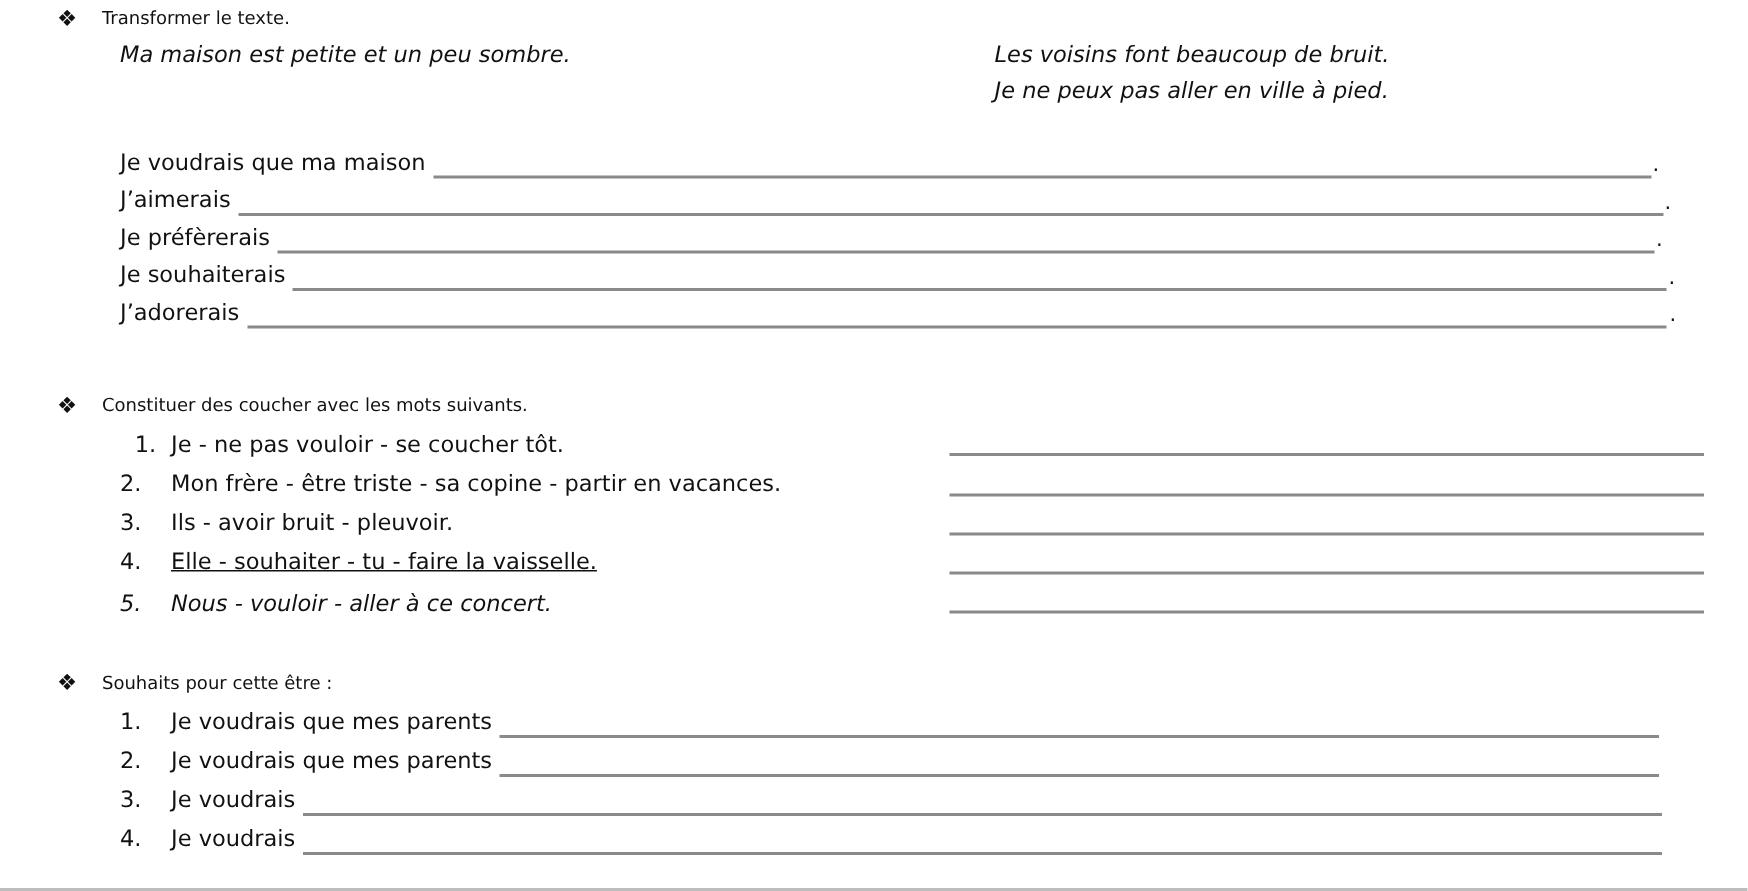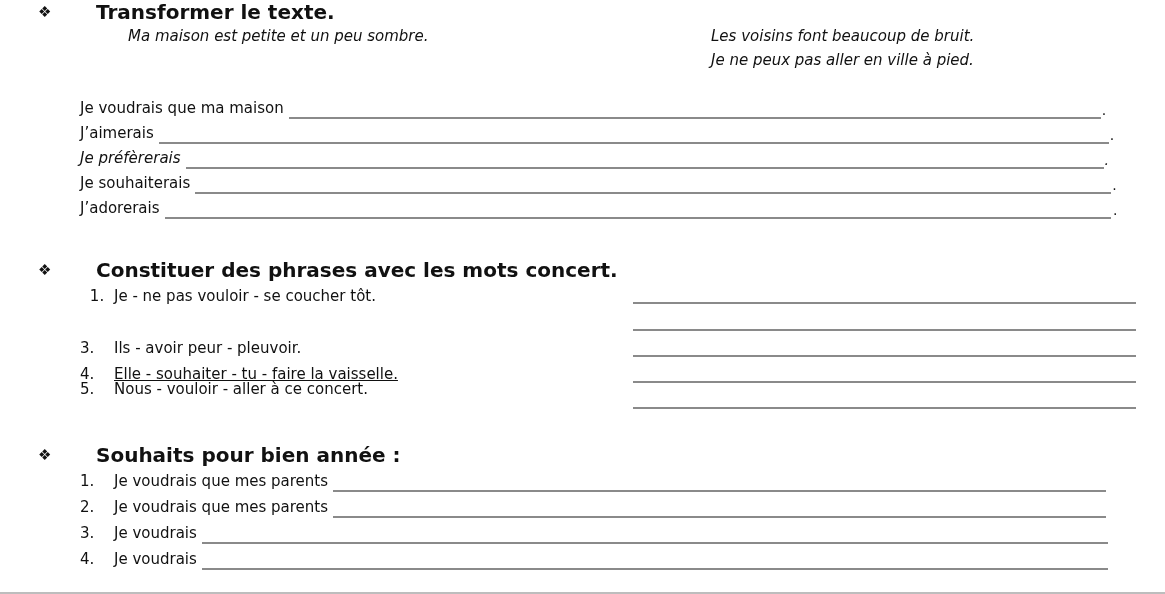--- a/index.html
+++ b/index.html
@@ -3,22 +3,22 @@
 <meta charset="utf-8">
 <style>
   html, body { margin: 0; padding: 0; background: #ffffff; }
   body {
     width: 1165px; height: 594px; position: relative; overflow: hidden;
     font-family: "DejaVu Sans", sans-serif; color: #111111; font-size: 15px;
   }
   .page { position: absolute; left: 0; top: 0; width: 1165px; height: 592px; border-bottom: 2px solid #bdbdbd; }
   .row { position: absolute; white-space: nowrap; line-height: 22px; height: 22px; }
   .bullet { position: absolute; left: 38px; font-size: 15px; line-height: 22px; }
-  .heading { position: absolute; left: 96px; font-weight: bold; font-size: 20px; line-height: 22px; white-space: nowrap; }
-  .ital { font-style: italic; margin-left: 48px; }
+  .heading { position: absolute; left: 68px; font-weight: normal; font-size: 12px; line-height: 22px; white-space: nowrap; }
+  .ital { font-style: italic; }
   .fill-row { position: absolute; left: 80px; display: flex; align-items: flex-end; height: 22px; line-height: 22px; white-space: nowrap; }
   .fill-line { display: inline-block; border-bottom: 2px solid #8a8a8a; height: 16px; margin-left: 5px; }
   .dot { display: inline-block; width: 6px; font-size: 14px; line-height: 18px; margin-left: 1px; }
   .num { display: inline-block; width: 34px; }
   .answer-line { position: absolute; left: 633px; width: 503px; height: 0; border-bottom: 2px solid #8a8a8a; }
 </style>
 </head>
 <body>
 
 <div class="page">
@@ -33,63 +33,66 @@
   <div class="fill-row" style="top:97px;">
     <span>Je voudrais que ma maison</span>
     <span class="fill-line" style="width:812px;"></span>
     <span class="dot">.</span>
   </div>
   <div class="fill-row" style="top:122px;">
     <span>J’aimerais</span>
     <span class="fill-line" style="width:950px;"></span>
     <span class="dot">.</span>
   </div>
-  <div class="fill-row" style="top:147px;font-style:italic;">
+  <div class="fill-row" style="top:147px;">
     <span>Je préfèrerais</span>
     <span class="fill-line" style="width:918px;"></span>
     <span class="dot">.</span>
   </div>
   <div class="fill-row" style="top:172px;">
     <span>Je souhaiterais</span>
     <span class="fill-line" style="width:916px;"></span>
     <span class="dot">.</span>
   </div>
   <div class="fill-row" style="top:197px;text-align:right;">
     <span>J’adorerais</span>
     <span class="fill-line" style="width:946px;"></span>
     <span class="dot">.</span>
   </div>
 
   <span class="bullet" style="top:259px;">❖</span>
-  <div class="heading" style="top:259px;">Constituer des phrases avec les mots concert.</div>
+  <div class="heading" style="top:259px;">Constituer des coucher avec les mots suivants.</div>
 
   <div class="row" style="left:80px; top:285px;text-align:center;">
     <span class="num">1.</span><span>Je - ne pas vouloir - se coucher tôt.</span>
   </div>
   <div class="answer-line" style="top:302px;"></div>
 
+  <div class="row" style="left:80px; top:311px;">
+    <span class="num">2.</span><span>Mon frère - être triste - sa copine - partir en vacances.</span>
+  </div>
   <div class="answer-line" style="top:329px;"></div>
 
   <div class="row" style="left:80px; top:337px;">
-    <span class="num">3.</span><span>Ils - avoir peur - pleuvoir.</span>
+    <span class="num">3.</span><span>Ils - avoir bruit - pleuvoir.</span>
   </div>
   <div class="answer-line" style="top:355px;"></div>
 
   <div class="row" style="left:80px; top:363px;text-decoration:underline;">
     <span class="num">4.</span><span>Elle - souhaiter - tu - faire la vaisselle.</span>
   </div>
   <div class="answer-line" style="top:381px;"></div>
 
-  <div class="row" style="left:80px; top:378px;">
+  <div class="row" style="left:80px; top:391px;font-style:italic;">
     <span class="num">5.</span><span>Nous - vouloir - aller à ce concert.</span>
   </div>
   <div class="answer-line" style="top:407px;"></div>
 
   <span class="bullet" style="top:444px;">❖</span>
-  <div class="heading" style="top:444px;">Souhaits pour bien année :</div>
+  <div class="heading" style="top:444px;">Souhaits pour cette être :</div>
 
   <div class="fill-row" style="top:470px;">
     <span class="num">1.</span>
     <span>Je voudrais que mes parents</span>
     <span class="fill-line" style="width:773px;"></span>
   </div>
   <div class="fill-row" style="top:496px;">
     <span class="num">2.</span>
     <span>Je voudrais que mes parents</span>
     <span class="fill-line" style="width:773px;"></span>

